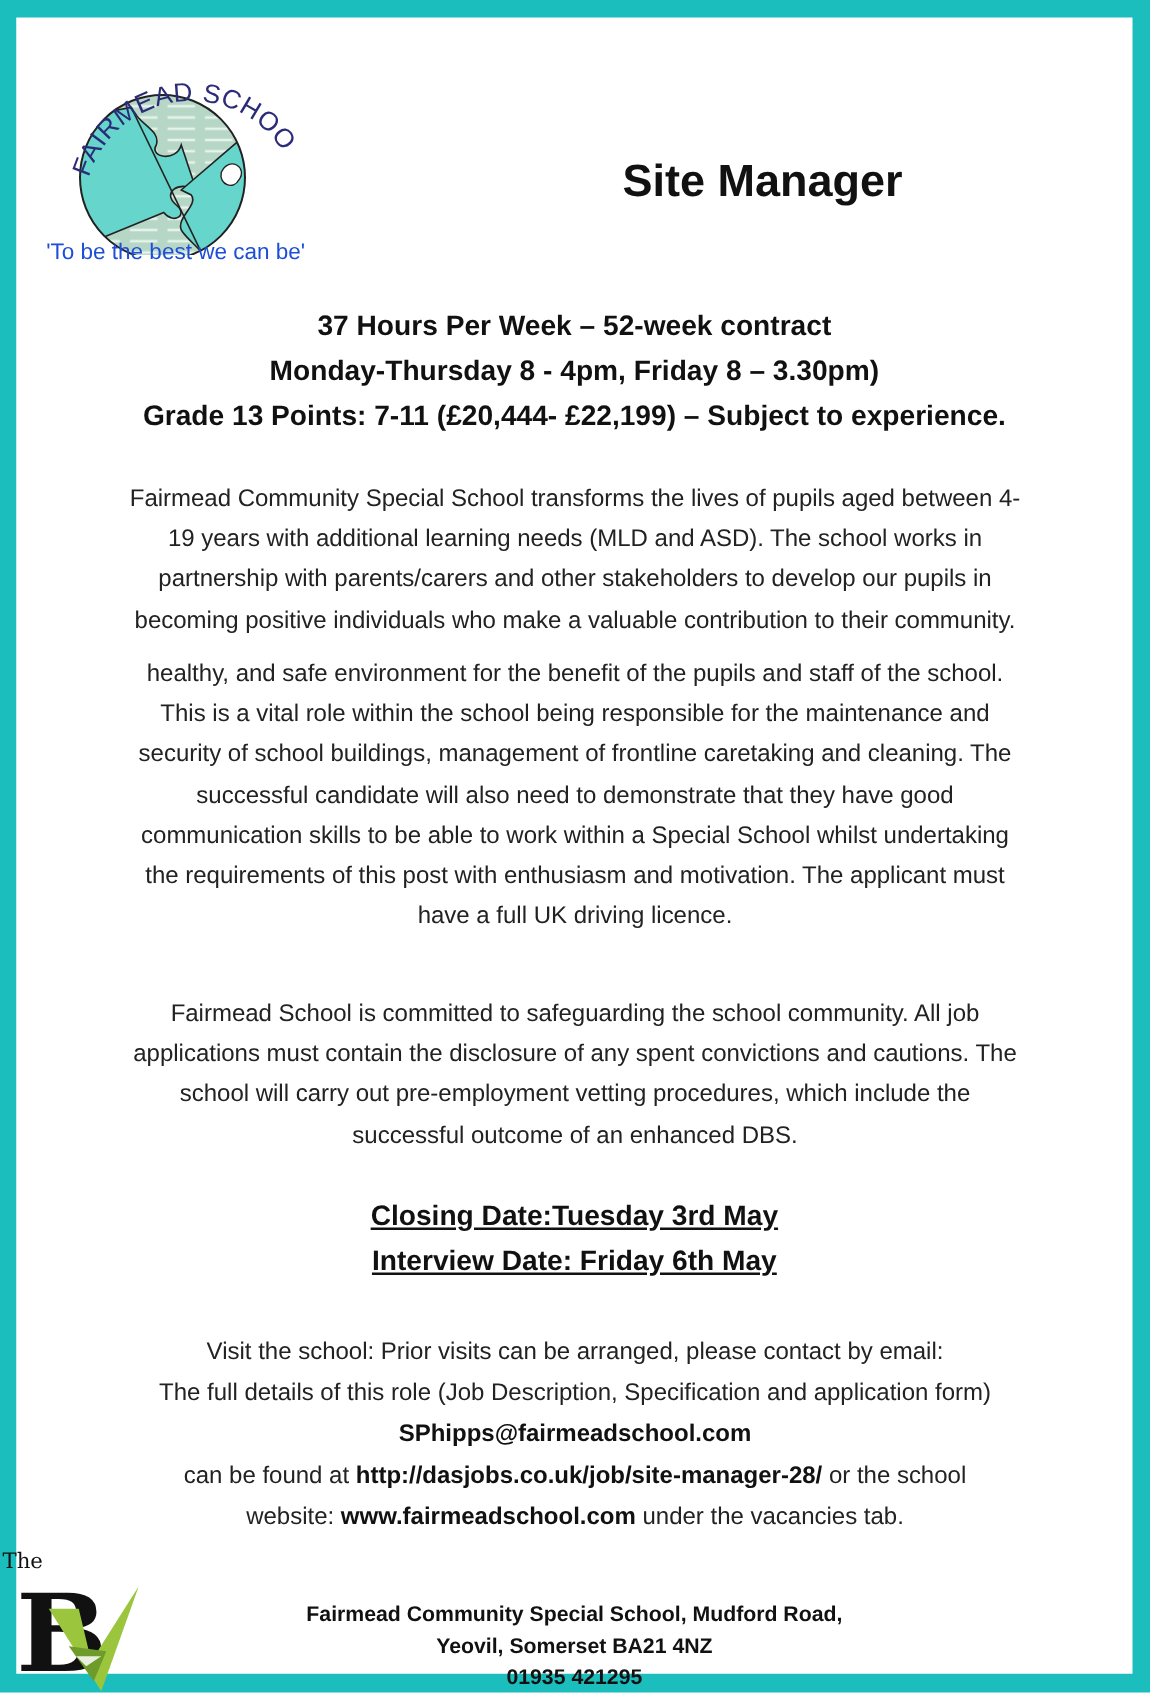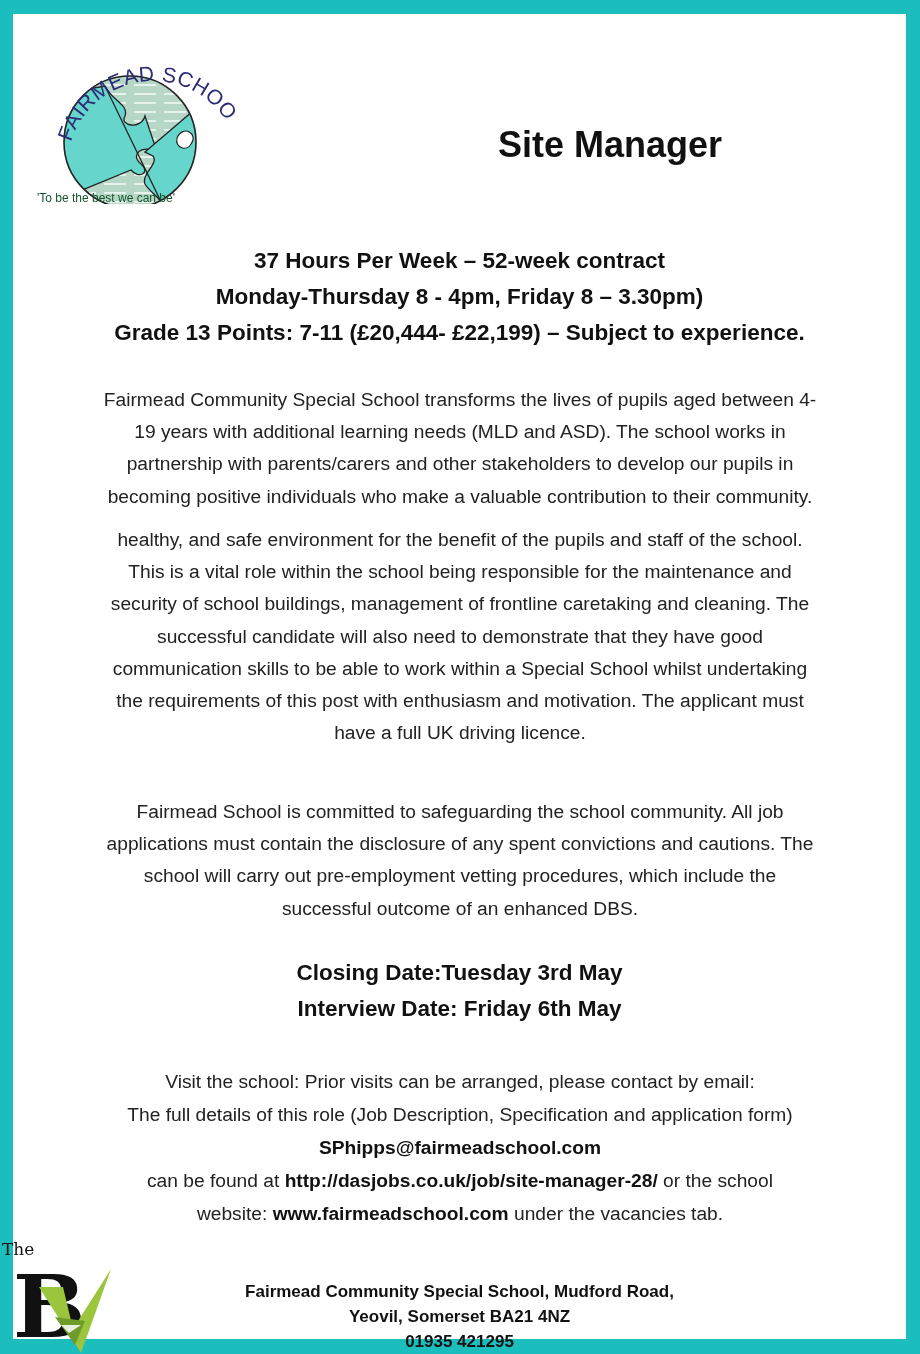--- a/index.html
+++ b/index.html
@@ -18,22 +18,22 @@
     }
     .logo {
       position: absolute;
       left: 28px; top: 20px;
       width: 220px; height: 200px;
     }
     .logo svg { position: absolute; left: 0; top: 0; }
     .tagline {
       position: absolute;
       left: 24px; top: 177px;
-      font-size: 12px;
-      color: #14532d;
+      font-size: 18px;
+      color: #1d4ed8;
       white-space: nowrap;
     }
     .title {
       position: absolute;
       left: 387px; top: 110px;
       width: 420px;
       text-align: center;
       font-size: 36px;
       font-weight: bold;
       color: #111;
@@ -64,20 +64,21 @@
     .body-block div { white-space: nowrap; }
     .dates {
       position: absolute;
       left: 0; top: 941px;
       width: 893px;
       text-align: center;
       font-size: 22.5px;
       font-weight: bold;
       line-height: 36px;
       color: #111;
+      text-decoration: underline;
     }
     .dates div { white-space: nowrap; }
     .contact {
       position: absolute;
       left: 14px; top: 1051px;
       width: 866px;
       text-align: center;
       font-size: 19.2px;
       line-height: 33px;
       color: #222;

